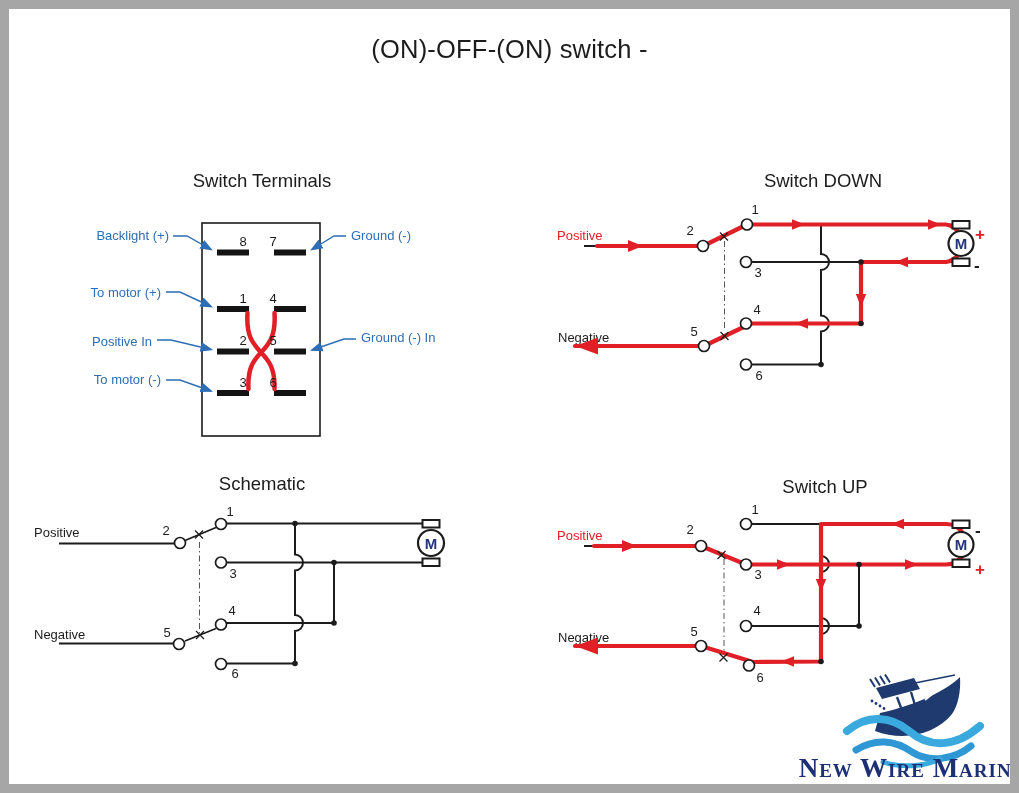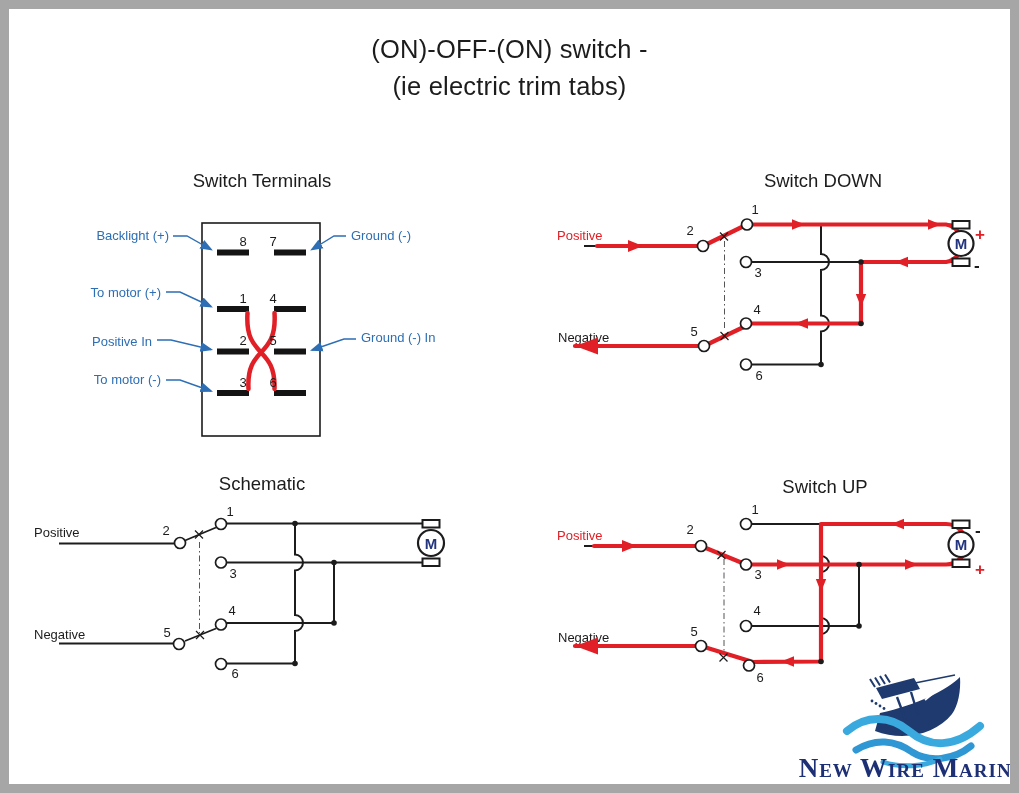--- a/index.html
+++ b/index.html
@@ -33,21 +33,20 @@
   .brand{font-family:"Liberation Serif",serif;font-variant:small-caps;font-weight:600;
          font-size:27px;fill:#1d3076;letter-spacing:1px;}
 </style>
 </head>
 <body>
 
 <div id="frame">
 
   <div class="main-title">
     <div>(ON)-OFF-(ON) switch -</div>
-    <div>(ie electric trim tabs)</div>
   </div>
 
   <svg width="1019" height="793" viewBox="0 0 1019 793">
     <defs>
       <marker id="bArrow" markerWidth="10" markerHeight="9" refX="7.5" refY="4" orient="auto">
         <path d="M0,0.5 L9,4 L0,7.5 Z" fill="#2d6eb4"></path>
       </marker>
     </defs>
 
     <g>

